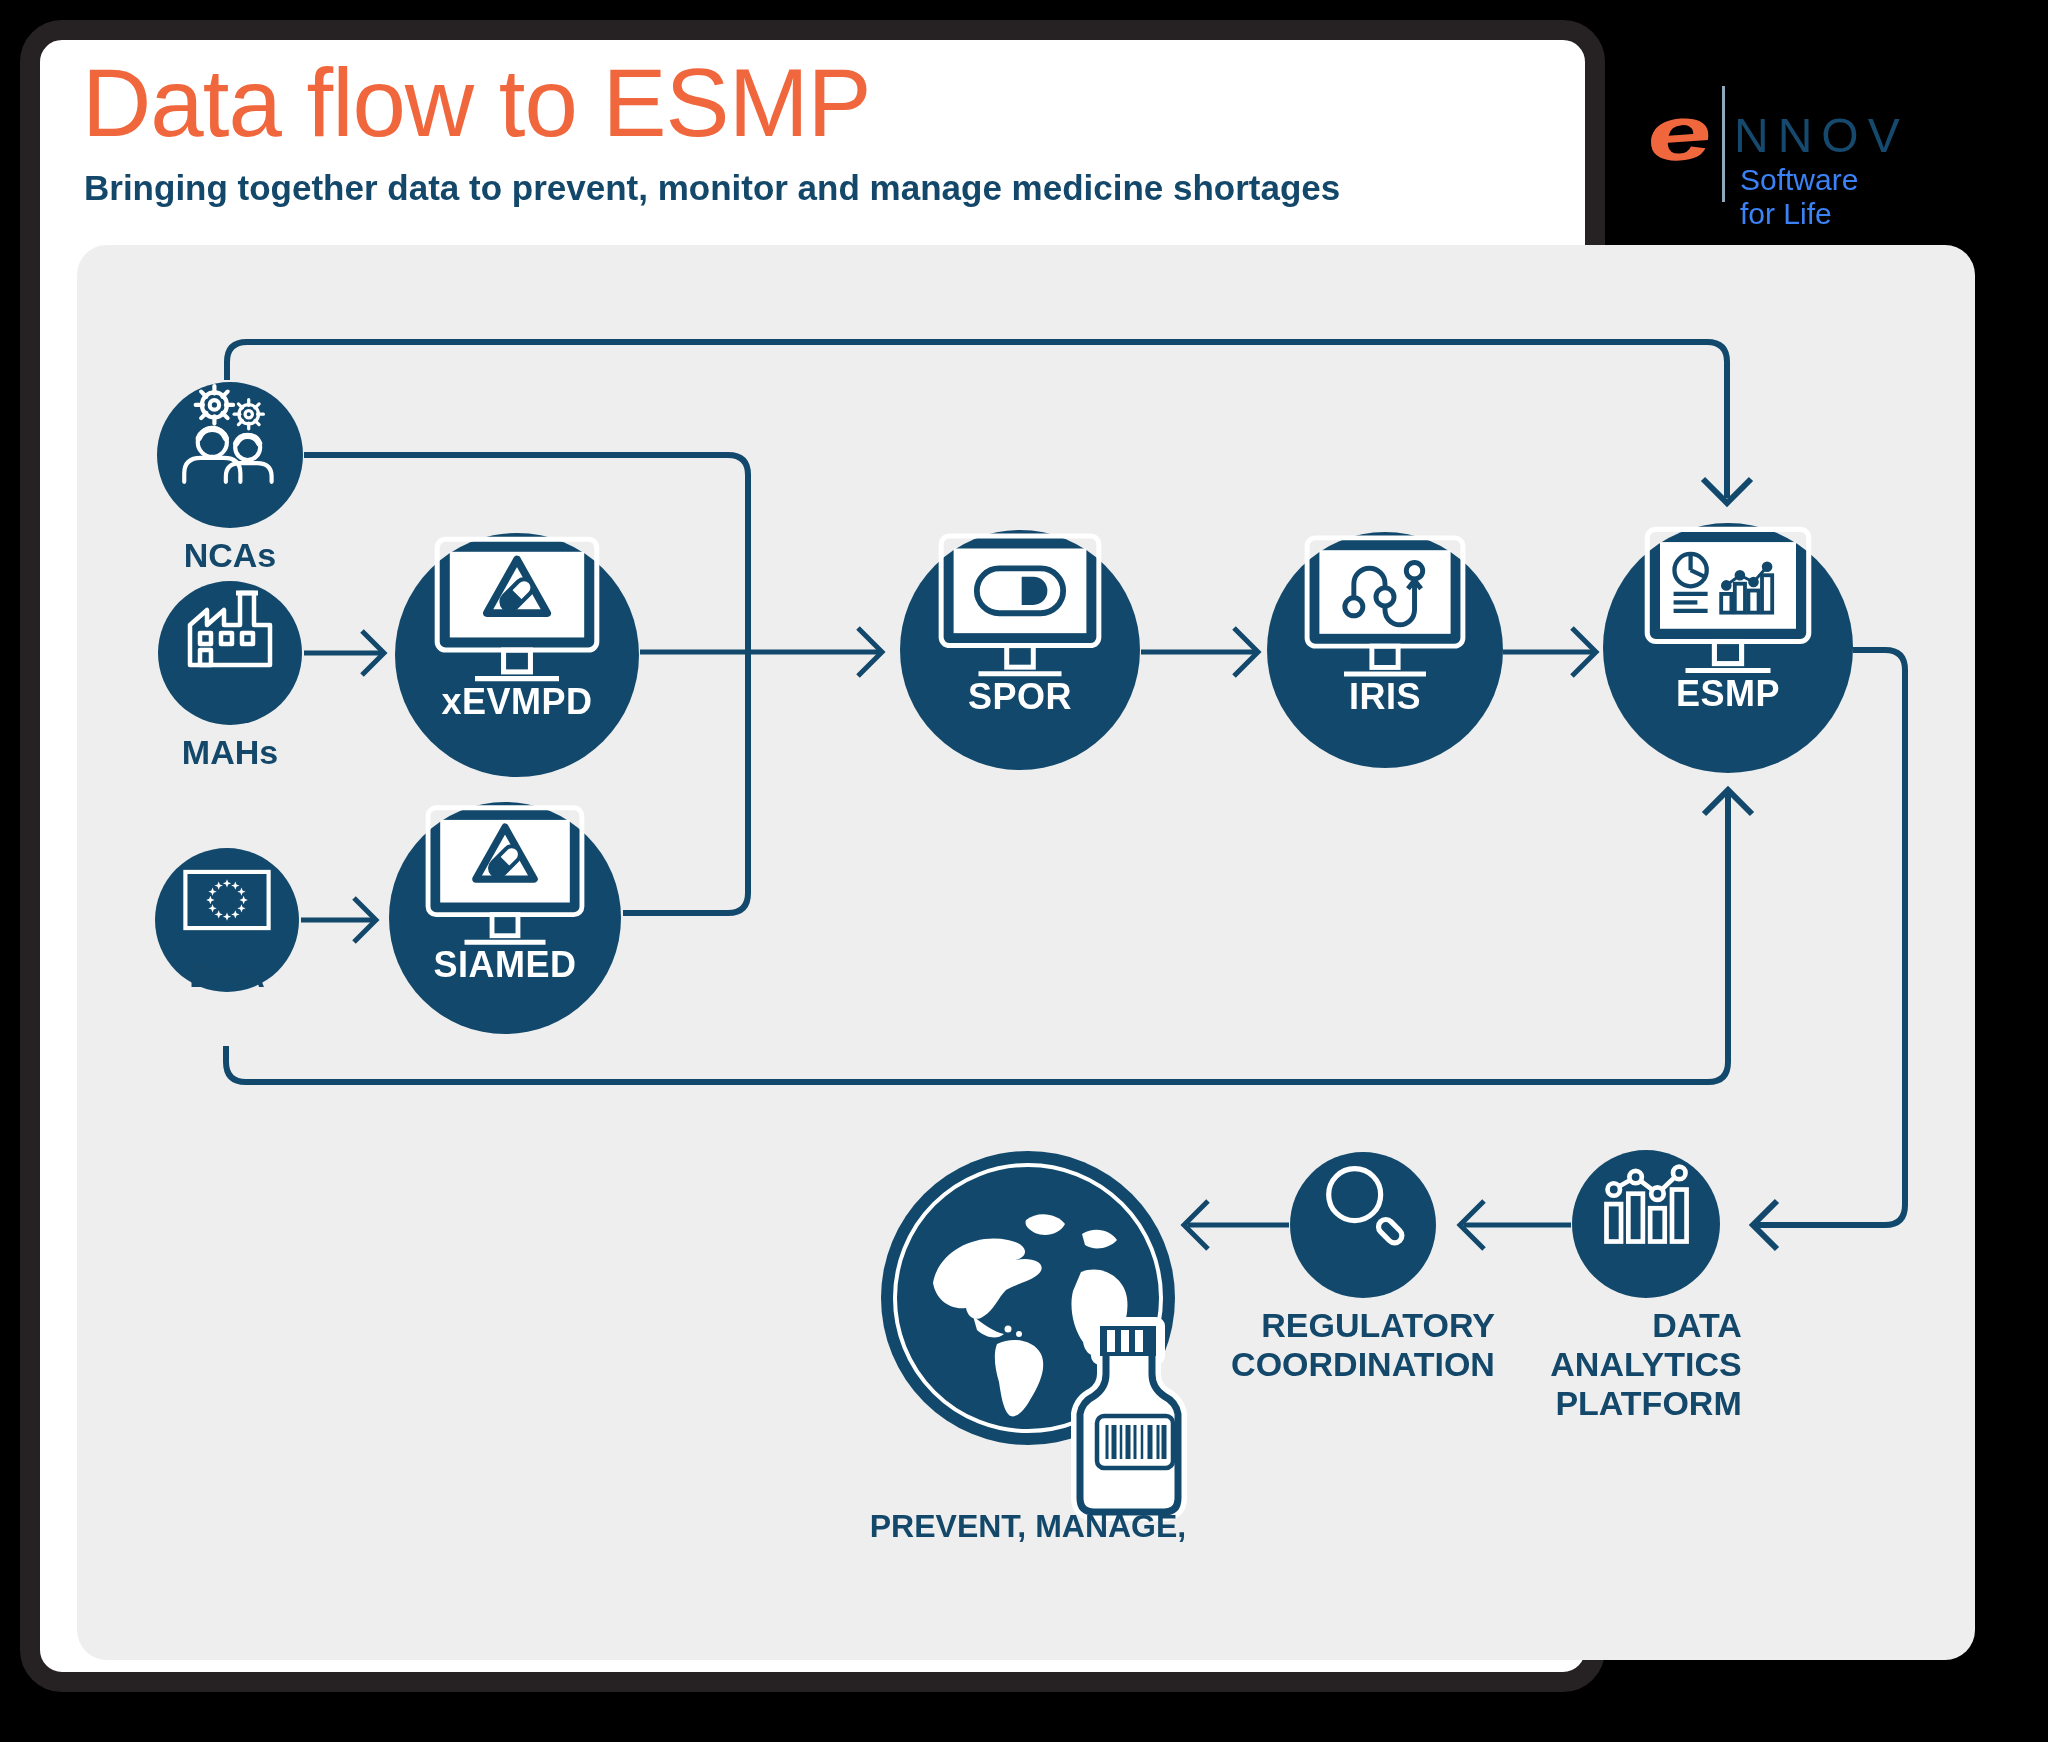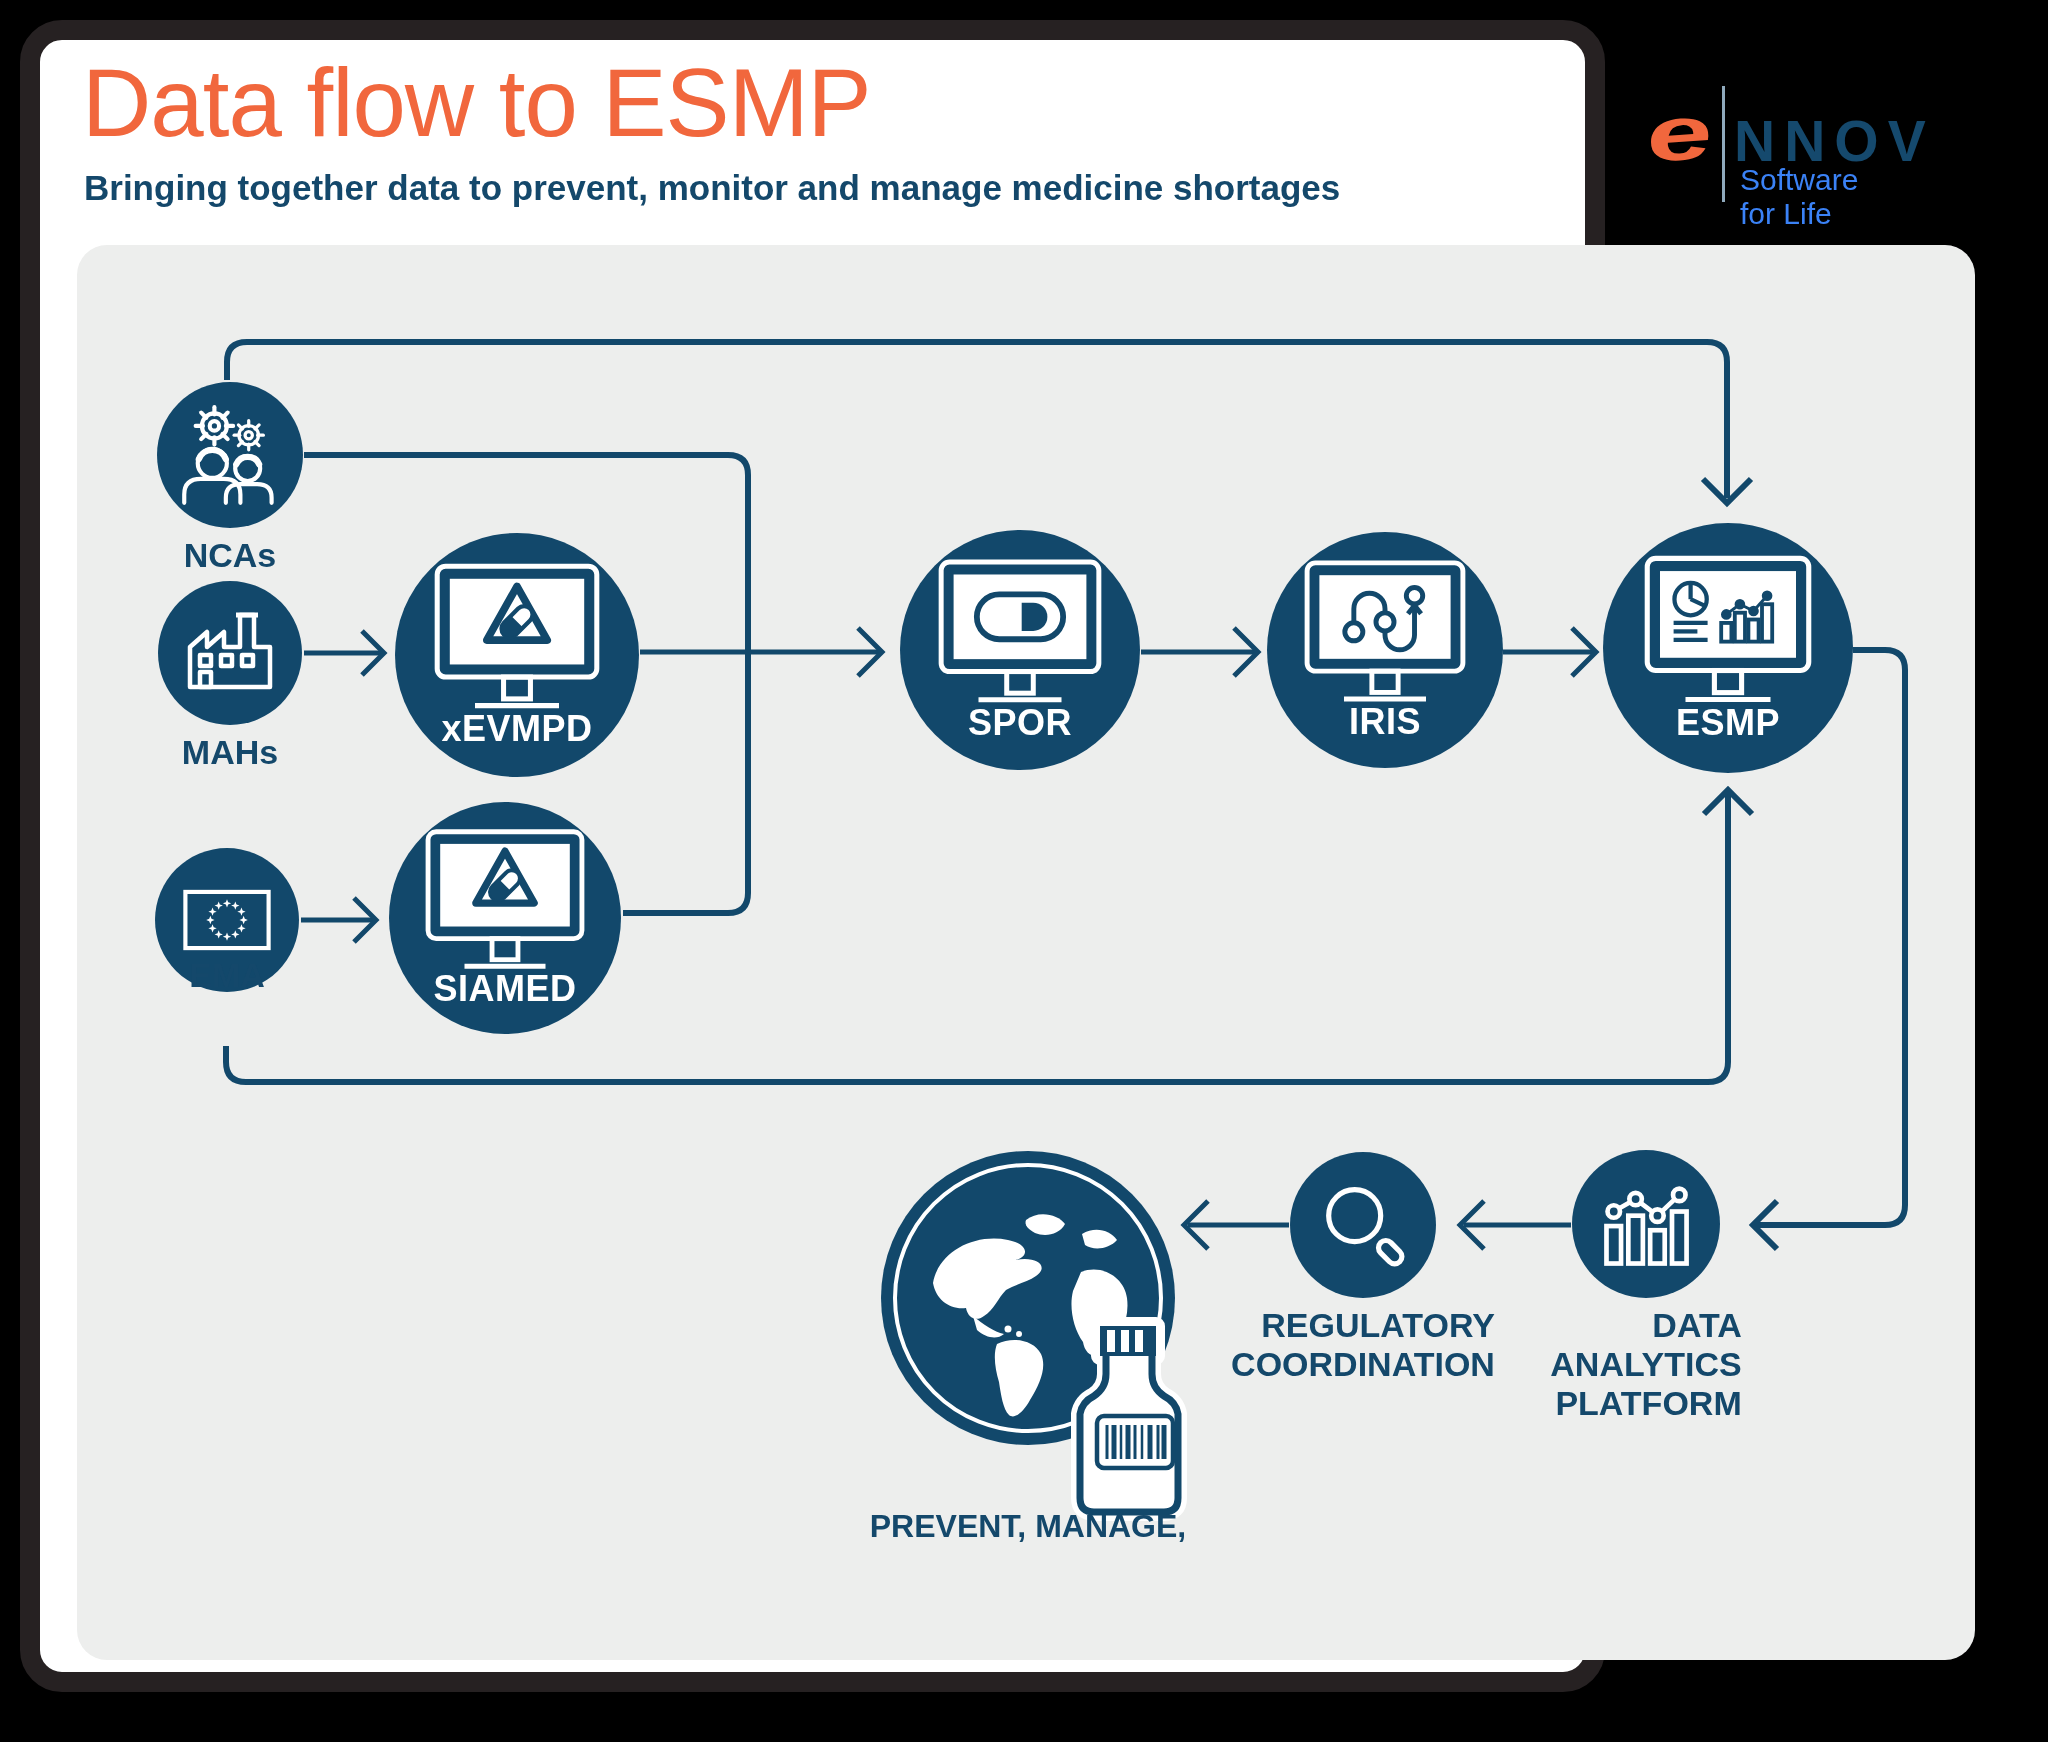--- a/index.html
+++ b/index.html
@@ -26,37 +26,37 @@
 
   
   .logo-line { position:absolute; left:1722px; top:86px; width:3px; height:116px; background:#8FA9BC; }
   .logo-e {
     position:absolute; left:1646px; top:92px;
     font-size:76px; font-style:italic; font-weight:bold; color:#F1673D;
     display:inline-block; transform:scaleX(1.55) rotate(-6deg); transform-origin:left center;
   }
   .logo-name {
     position:absolute; left:1734px; top:108px;
-    font-size:57px; font-weight:bold; color:#15496D; letter-spacing:9px;
+    font-size:48px; font-weight:normal; color:#15496D; letter-spacing:9px;
   }
   .logo-tagline {
     position:absolute; left:1740px; top:163px;
     font-size:30px; color:#3b82f6;
   }
 
   .panel {
     position:absolute; left:77px; top:245px; width:1898px; height:1415px;
     background:#EDEEED; border-radius:30px;
   }
 
   .connectors { position:absolute; left:0; top:0; pointer-events:none; }
 
   .node {
     position:absolute; background:#12486B; border-radius:50%;
-    display:flex; flex-direction:column; align-items:center; justify-content:center;
+    display:flex; flex-direction:column; align-items:center; 
   }
   .node .nlabel {
     color:#fff; font-weight:bold; font-size:36px; margin-top:-8px; letter-spacing:0.5px;
   }
   .ext-label {
     position:absolute; transform:translateX(-50%);
     font-weight:bold; font-size:34px; color:#14486B; text-align:right; line-height:39px;
     white-space:nowrap;
   }
   .caption {

